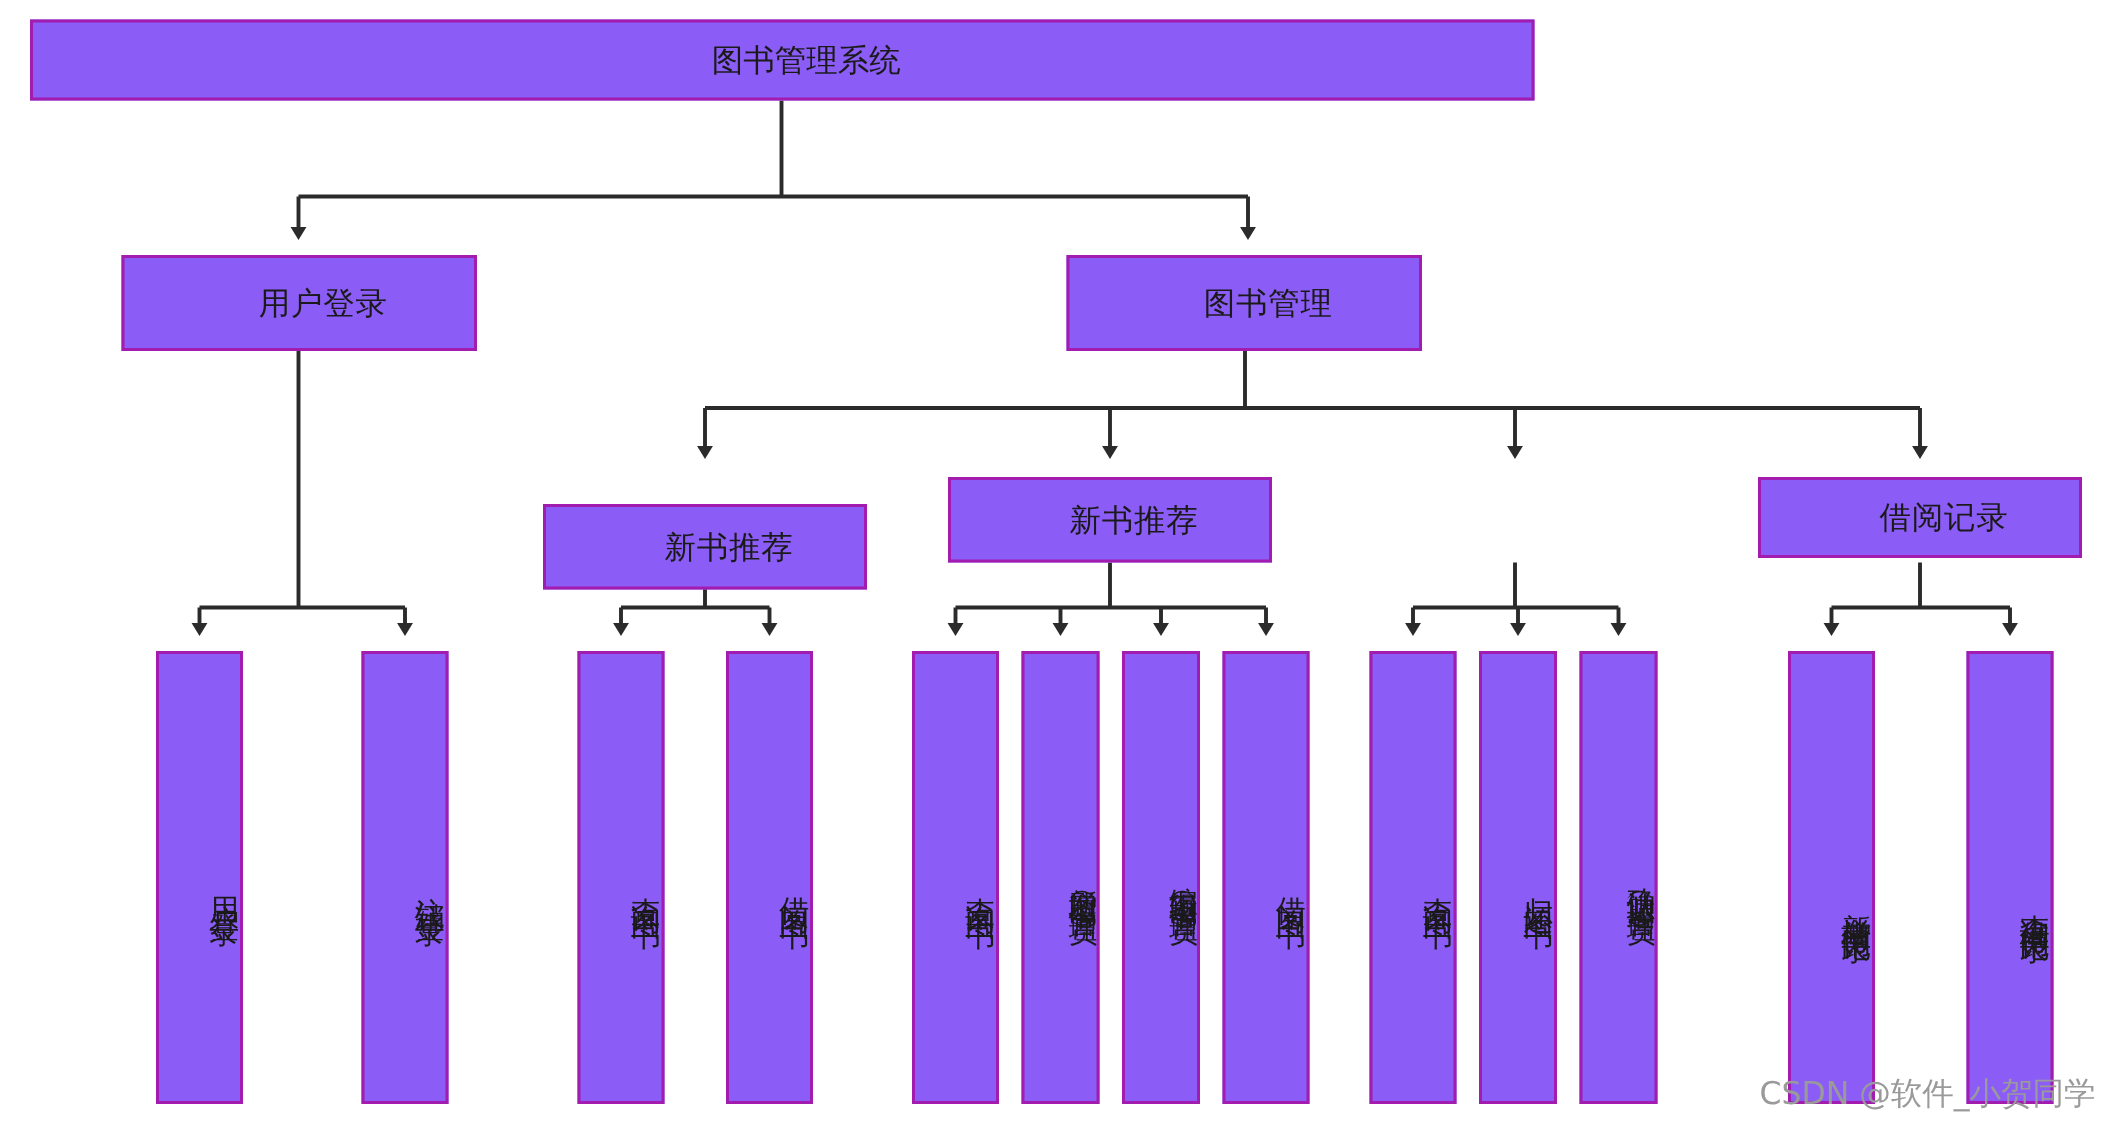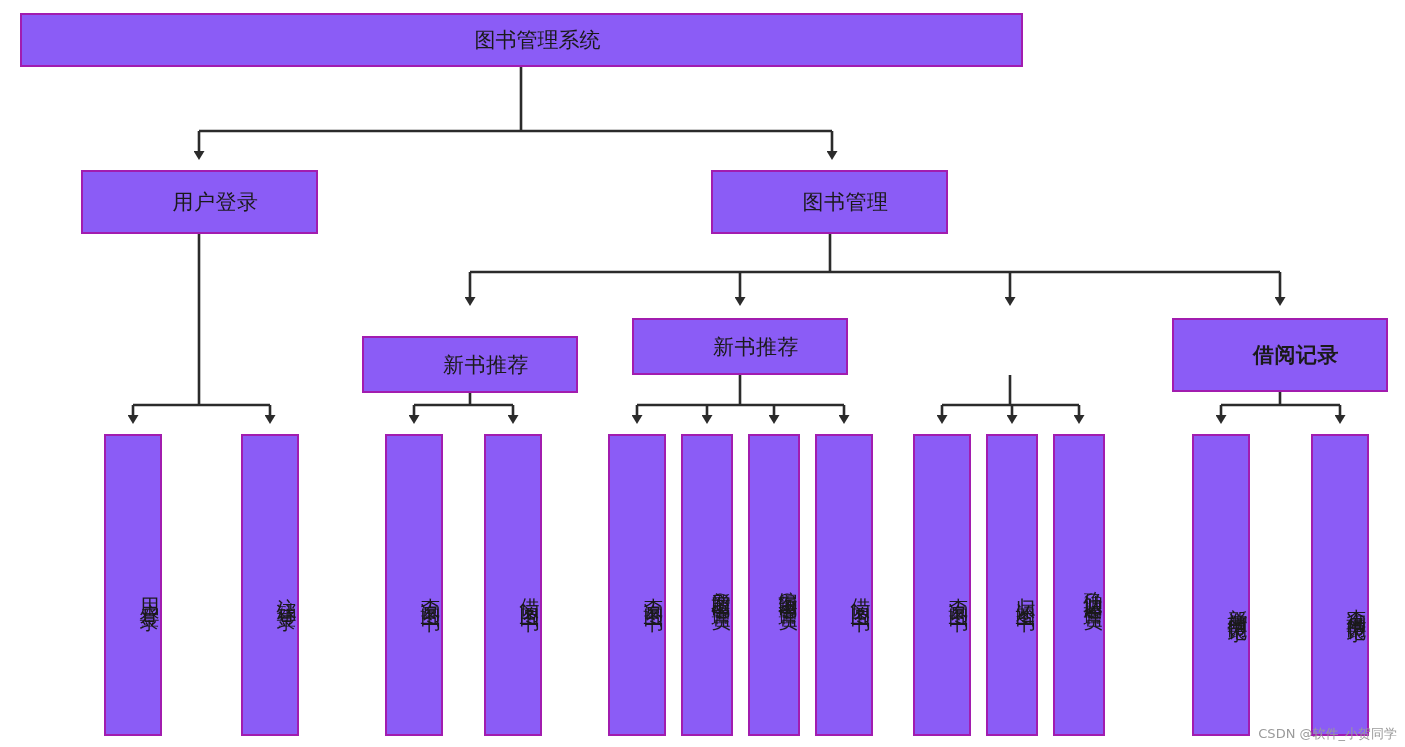--- a/index.html
+++ b/index.html
@@ -66,21 +66,21 @@
   .node.v .vlabel {
     writing-mode: vertical-rl;
     text-orientation: upright;
     line-height: 1;
   }
 
   .watermark {
     position: absolute;
     right: 8px;
     bottom: 4px;
-    font-size: 13px;
+    font-size: 21px;
     color: #9a9a9a;
     white-space: nowrap;
     font-family: "DejaVu Sans", "Liberation Sans", sans-serif;
   }
 </style>
 </head>
 <body>
 
 <div id="canvas">
 
@@ -146,21 +146,21 @@
   <div class="node h" style="left:711px; top:170px; width:237px; height:64px;">
     <span>图书管理</span>
   </div>
 
   <div class="node h" style="left:362px; top:336px; width:216px; height:57px;">
     <span>新书推荐</span>
   </div>
   <div class="node h" style="left:632px; top:318px; width:216px; height:57px;">
     <span>新书推荐</span>
   </div>
-  <div class="node h" style="left:1172px; top:318px; width:216px; height:74px;font-weight:bold;">
+  <div class="node h" style="left:1172px; top:318px; width:216px; height:54px;">
     <span>借阅记录</span>
   </div>
 
   <div class="node v" style="left:104px; top:434px; width:58px; height:302px;">
     <span class="vlabel">用户登录</span>
   </div>
   <div class="node v" style="left:241px; top:434px; width:58px; height:302px;">
     <span class="vlabel">注销登录</span>
   </div>
   <div class="node v" style="left:385px; top:434px; width:58px; height:302px;">

